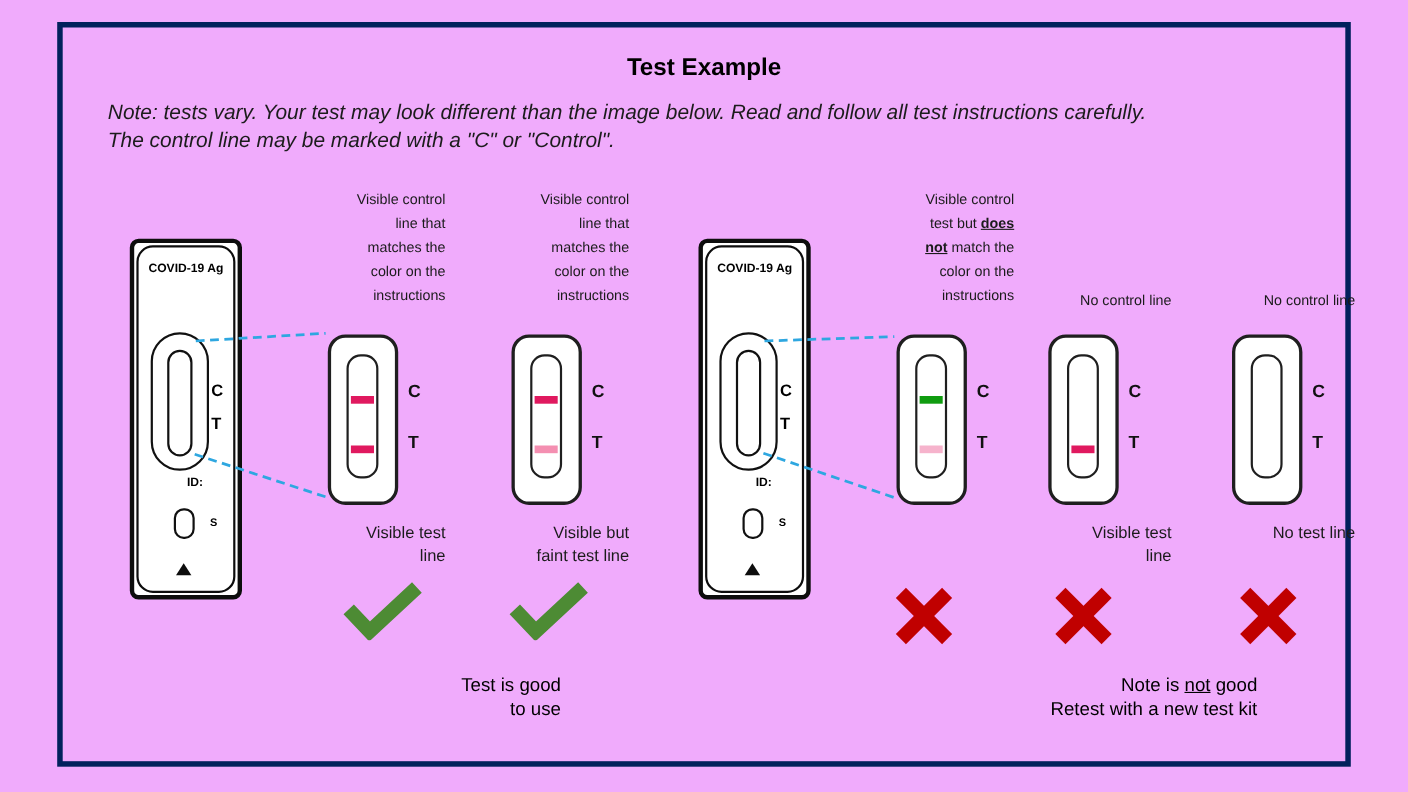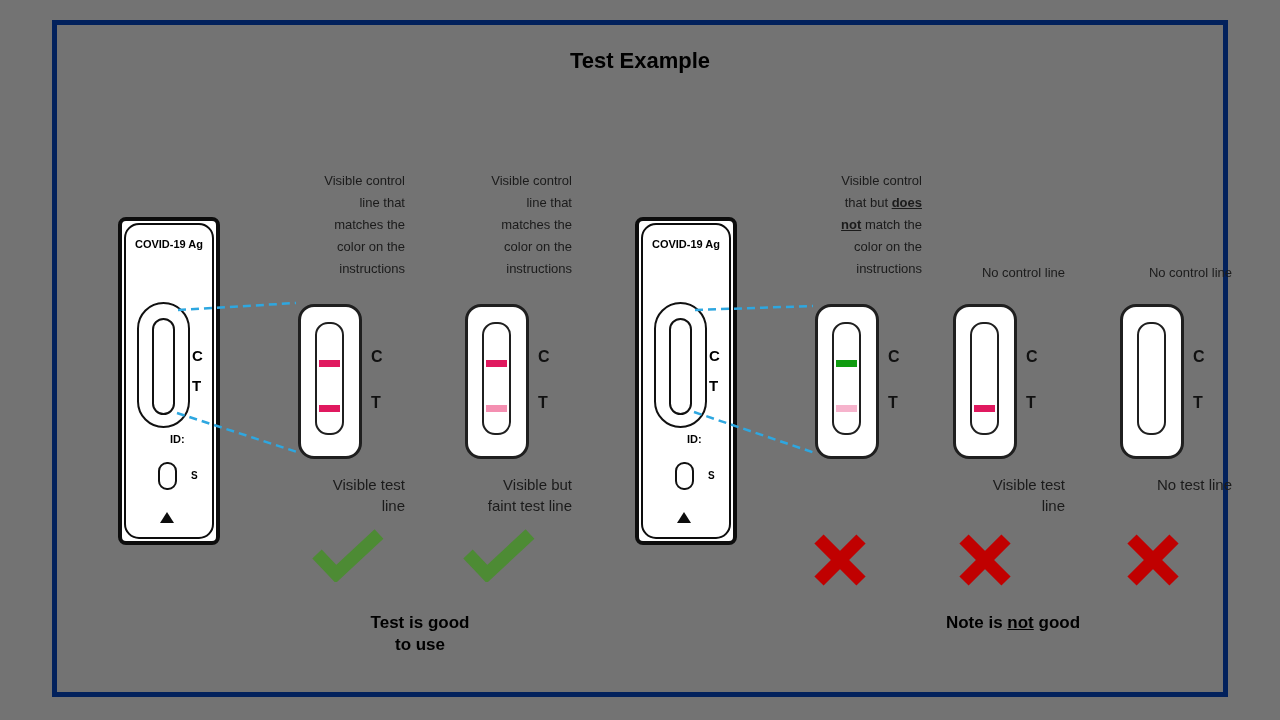--- a/index.html
+++ b/index.html
@@ -1,16 +1,16 @@
 <!DOCTYPE html>
 <html><head>
 <meta charset="utf-8">
 <style>
   html,body{margin:0;padding:0;background:#fff;}
-  .canvas{position:relative;width:1280px;height:720px;background:#737373;overflow:hidden;
+  .canvas{position:relative;width:1280px;height:720px;background:#f0abfc;overflow:hidden;
           font-family:"Liberation Sans",sans-serif;color:#1b1b1b;}
   .frame{position:absolute;left:52px;top:20px;width:1176px;height:677px;
          border:5px solid #02215c;box-sizing:border-box;}
   .title{position:absolute;left:52px;top:48px;width:1176px;text-align:center;
          font-weight:bold;font-size:22px;color:#000;}
   .note{position:absolute;left:98px;top:90px;width:1050px;font-style:italic;
         font-size:19px;line-height:26px;color:#1c1c1c;}
 
   
   .cassette{position:absolute;top:217px;width:102px;height:328px;border:4px solid #0d0d0d;
@@ -44,34 +44,38 @@
 
   .heading{position:absolute;top:170px;width:150px;text-align:right;
            font-size:13px;line-height:22px;color:#1b1b1b;}
   .heading.single{top:262px;width:160px;}
   .sub-label{position:absolute;top:474px;width:150px;text-align:right;
              font-size:15px;line-height:21px;color:#1b1b1b;}
   .sub-label.wide{width:160px;}
   .emph-bu{font-weight:bold;text-decoration:underline;margin-top:20px;}
 
   .mark{position:absolute;}
-  .caption{position:absolute;top:612px;text-align:center;font-weight:bold;
+  .caption{position:absolute;top:612px;text-align:right;font-weight:normal;
            font-size:17px;line-height:22px;color:#000;}
   .underline{text-decoration:underline;}
   .overlay{position:absolute;left:0;top:0;pointer-events:none;}
 </style>
 </head>
 <body>
 
 <div class="canvas">
 
   <div class="frame" style="border-color: rgb(2, 33, 92);"></div>
 
   <div class="title">Test Example</div>
 
+  <div class="note">
+    <div>Note: tests vary. Your test may look different than the image below. Read and follow all test instructions carefully.</div>
+    <div>The control line may be marked with a "C" or "Control".</div>
+  </div>
 
   <div class="cassette" style="left:118px">
     <div class="cassette-inner"></div>
     <div class="cassette-label">COVID-19 Ag</div>
     <div class="cassette-window">
       <div class="cassette-window-inner"></div>
     </div>
     <div class="cas-letter cas-c">C</div>
     <div class="cas-letter cas-t">T</div>
     <div class="cas-id">ID:</div>
@@ -147,21 +151,21 @@
     <polyline points="6,26 25,46 68,6" fill="none" stroke-width="13" stroke="#4d8b34"></polyline>
   </svg>
 
   <div class="caption" style="left:330px;width:180px">
     <div>Test is good</div>
     <div>to use</div>
   </div>
 
   <div class="heading" style="left:772px">
     <div>Visible control</div>
-    <div><span>that but </span><span class="emph-bu">does</span></div>
+    <div><span>test but </span><span class="emph-bu">does</span></div>
     <div><span class="emph-bu">not</span><span> match the</span></div>
     <div>color on the</div>
     <div>instructions</div>
   </div>
   <div class="strip" style="left:815px">
     <div class="strip-inner">
       <div class="line line-c" style="background: rgb(16, 156, 16);"></div>
       <div class="line line-t" style="background: rgb(246, 179, 204);"></div>
     </div>
     <div class="strip-letter letter-c">C</div>
@@ -202,15 +206,16 @@
   <div class="sub-label wide" style="left:1072px">
     <div>No test line</div>
   </div>
   <svg class="mark" style="left:1125px;top:532px" width="56" height="56" viewBox="0 0 56 56">
     <line x1="7" y1="7" x2="49" y2="49" stroke-width="13" stroke="#c00000"></line>
     <line x1="49" y1="7" x2="7" y2="49" stroke-width="13" stroke="#c00000"></line>
   </svg>
 
   <div class="caption" style="left:883px;width:260px">
     <div><span>Note is </span><span class="underline">not</span><span> good</span></div>
+    <div>Retest with a new test kit</div>
   </div>
 
 </div>
 
 </body></html>

